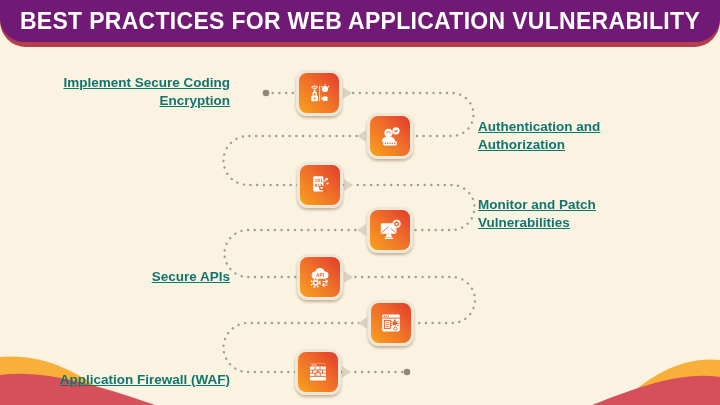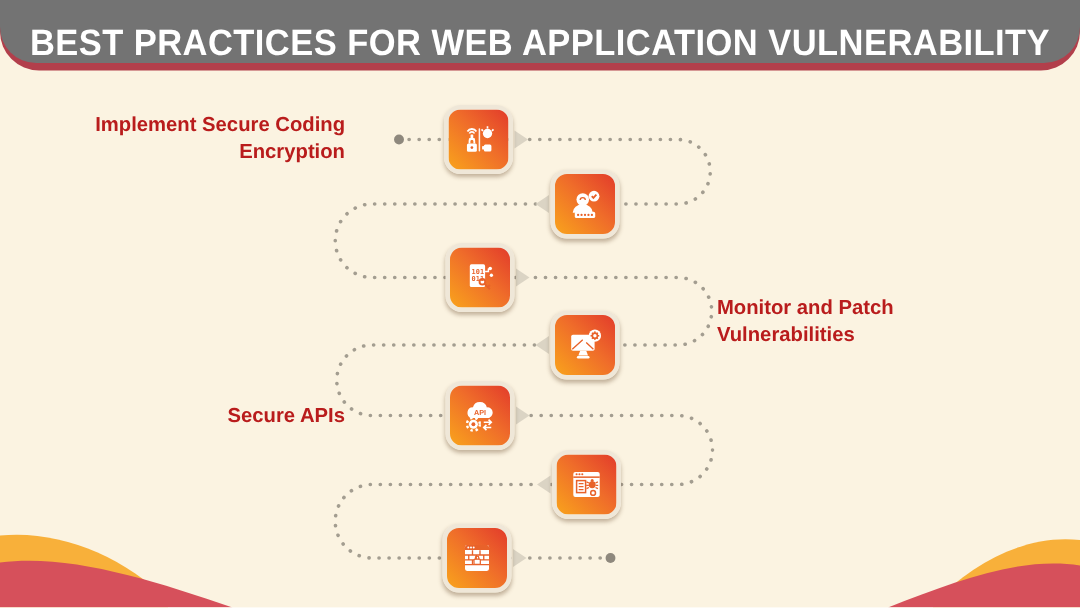--- a/index.html
+++ b/index.html
@@ -7,40 +7,40 @@
     position:relative;width:720px;height:405px;overflow:hidden;
     background:#fbf3e1;font-family:"Liberation Sans",sans-serif;
   }
   
   .banner-shadow{
     position:absolute;left:0;top:0;width:720px;height:47px;
     background:#b23f4b;border-radius:0 0 26px 26px;
   }
   .banner{
     position:absolute;left:0;top:0;width:720px;height:42px;
-    background:#737373;border-radius:0 0 24px 24px;
-    display:flex;align-items:flex-end;justify-content:center;
+    background:#701a75;border-radius:0 0 24px 24px;
+    display:flex;align-items:center;justify-content:center;
   }
   .banner h1{
     margin:0;color:#ffffff;font-size:23px;font-weight:700;
     letter-spacing:.3px;transform:scaleY(1.06);white-space:nowrap;
   }
   
   .layer{position:absolute;left:0;top:0;width:720px;height:405px;pointer-events:none;}
   
   .tile{
     position:absolute;width:40px;height:40px;border:3px solid #efe7d8;border-radius:11px;
     background:linear-gradient(45deg,#f9a31c 0%,#ef6c2a 55%,#e23b2b 100%);
     box-shadow:0 2px 3px rgba(110,80,50,.40);
     display:flex;align-items:center;justify-content:center;
   }
   .tile svg{display:block;}
   
   .lbl{
-    position:absolute;color:#b91c1c;font-size:13.5px;font-weight:600;line-height:18px;
+    position:absolute;color:#0f766e;font-size:13.5px;font-weight:600;line-height:18px;text-decoration:underline;
   }
   .lbl.r{text-align:right;}
   .lbl.l{text-align:left;}
 </style>
 </head>
 <body>
 
 <div class="canvas">
 
   <svg class="layer" viewBox="0 0 720 405" width="720" height="405">
@@ -107,20 +107,24 @@
       <g fill="#e8622a">
         <circle cx="8.4" cy="20.3" r=".75"></circle>
           <circle cx="10.7" cy="20.3" r=".75"></circle>
         <circle cx="13" cy="20.3" r=".75"></circle>
           <circle cx="15.3" cy="20.3" r=".75"></circle>
         <circle cx="17.6" cy="20.3" r=".75"></circle>
       </g>
     </svg>
   </div>
 
+  <div class="lbl l" style="left:478px;top:118px;width:220px;">
+    <span>Authentication and</span><br>
+    <span>Authorization</span>
+  </div>
 
   <div class="tile" style="left:297px;top:162px;">
     <svg width="26" height="26" viewBox="0 0 26 26">
       <rect x="6.2" y="4.2" width="10.2" height="15.2" rx="1.1" fill="#fff"></rect>
       <text x="7.4" y="10.4" font-size="4.6" font-weight="bold" font-family="DejaVu Sans Mono, monospace" fill="#e8622a">101</text>
       <text x="7.4" y="15" font-size="4.6" font-weight="bold" font-family="DejaVu Sans Mono, monospace" fill="#e8622a">011</text>
       <circle cx="19.8" cy="7" r="1.2" fill="#fff"></circle>
       <path d="M16.4,9 h2.2 v-2" stroke="#fff" stroke-width="1" fill="none"></path>
       <circle cx="20.6" cy="11.5" r="1.1" fill="#fff"></circle>
       <circle cx="14.6" cy="15.8" r="1.9" stroke="#e8622a" stroke-width="1.3" fill="none"></circle>
@@ -188,15 +192,16 @@
         <circle cx="9" cy="6" r=".65" fill="#fff"></circle>
         <circle cx="10.8" cy="6" r=".65" fill="#fff"></circle>
       <path d="M5,11 h16 M5,14.2 h16 M5,17.4 h16 M10,7.8 v3.2 M15,7.8 v3.2 M7.5,11 v3.2 M12.5,11 v3.2 M17.5,11 v3.2 M10,14.2 v3.2 M15,14.2 v3.2" stroke="#e8622a" stroke-width=".9" fill="none"></path>
       <rect x="11" y="13.8" width="4.2" height="3.4" rx=".6" fill="#fff" stroke="#e8622a" stroke-width=".8"></rect>
       <path d="M12,13.8 v-1 a1.1,1.1 0 0 1 2.2,0 v1" stroke="#e8622a" stroke-width=".9" fill="none"></path>
     </svg>
   </div>
 
   <div class="lbl r" style="left:10px;top:353px;width:220px;">
     <br>
+    <span>Application Firewall (WAF)</span>
   </div>
 
 </div>
 
 </body></html>

